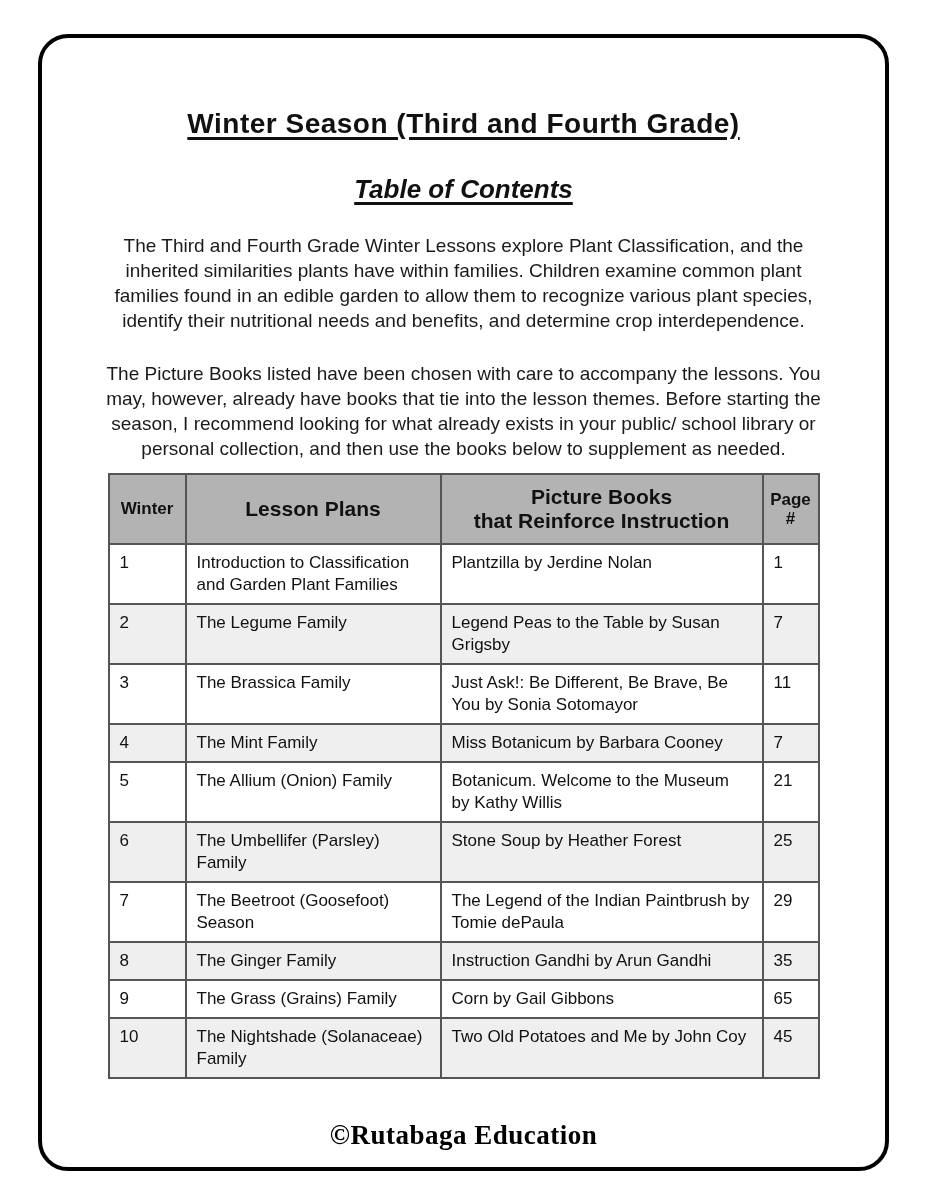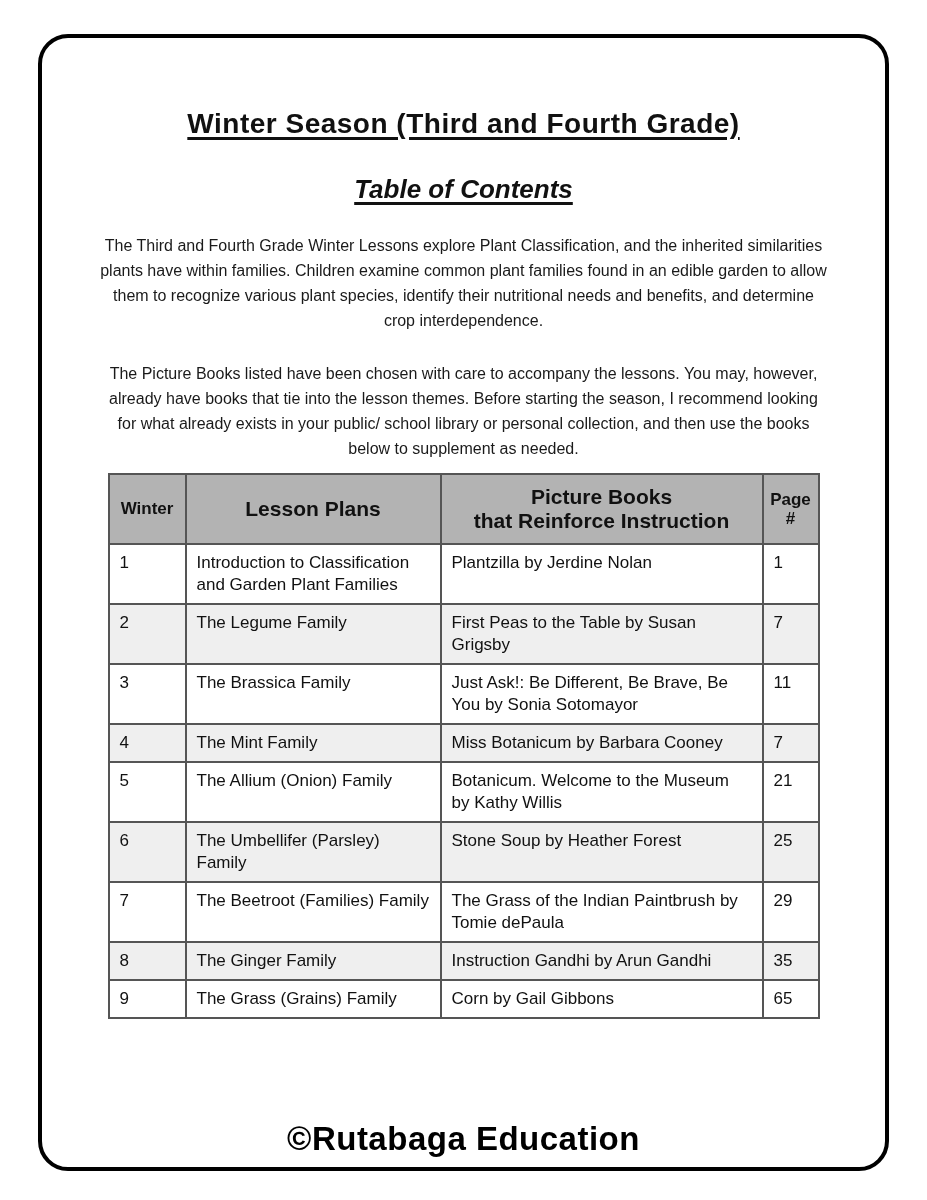--- a/index.html
+++ b/index.html
@@ -45,21 +45,21 @@
     font-size: 26px;
     font-weight: bold;
     font-style: italic;
     text-decoration: underline;
     text-decoration-thickness: 2.5px;
     text-underline-offset: 4px;
   }
   p.intro {
     width: 730px;
     margin: 28px auto 0 auto;
-    font-size: 16px;
+    font-size: 19px;
     line-height: 25px;
     color: #1a1a1a;
   }
   table.toc {
     width: 710px;
     margin: 12px auto 0 auto;
     border-collapse: collapse;
     table-layout: fixed;
   }
   table.toc col.c0 { width: 77px; }
@@ -94,23 +94,23 @@
     padding-left: 3px; padding-right: 3px;
   }
   .book-title {
     text-underline-offset: 3px;
   }
   .footer {
     position: absolute;
     left: 0; top: 1120px;
     width: 100%;
     text-align: center;
-    font-family: Liberation Sans, sans-serif;
-    font-weight: bold;
-    font-size: 33px;
+    font-family: Liberation Serif, serif;
+    font-weight: bold;
+    font-size: 27px;
     letter-spacing: 0.5px;
     color: #000;
   }
 </style>
 </head>
 <body>
 
 <div class="sheet">
   <div class="page-border"></div>
 
@@ -141,21 +141,21 @@
       <tbody id="toc-rows">
           <tr>
             <td class="c-winter">1</td>
             <td class="c-lesson">Introduction to Classification and Garden Plant Families</td>
             <td class="c-book"><span class="book-title">Plantzilla</span><span> by Jerdine Nolan</span></td>
             <td class="c-page">1</td>
           </tr>
           <tr>
             <td class="c-winter">2</td>
             <td class="c-lesson">The Legume Family</td>
-            <td class="c-book"><span class="book-title">First Peas to the Table</span><span> by Susan Grigsby</span></td>
+            <td class="c-book"><span class="book-title">Legend Peas to the Table</span><span> by Susan Grigsby</span></td>
             <td class="c-page">7</td>
           </tr>
           <tr>
             <td class="c-winter">3</td>
             <td class="c-lesson">The Brassica Family</td>
             <td class="c-book"><span class="book-title">Just Ask!: Be Different, Be Brave, Be You</span><span> by Sonia Sotomayor</span></td>
             <td class="c-page">11</td>
           </tr>
           <tr>
             <td class="c-winter">4</td>
@@ -170,34 +170,40 @@
             <td class="c-page">21</td>
           </tr>
           <tr>
             <td class="c-winter">6</td>
             <td class="c-lesson">The Umbellifer (Parsley) Family</td>
             <td class="c-book"><span class="book-title">Stone Soup</span><span> by Heather Forest</span></td>
             <td class="c-page">25</td>
           </tr>
           <tr>
             <td class="c-winter">7</td>
-            <td class="c-lesson">The Beetroot (Families) Family</td>
-            <td class="c-book"><span class="book-title">The Grass of the Indian Paintbrush</span><span> by Tomie dePaula</span></td>
+            <td class="c-lesson">The Beetroot (Goosefoot) Season</td>
+            <td class="c-book"><span class="book-title">The Legend of the Indian Paintbrush</span><span> by Tomie dePaula</span></td>
             <td class="c-page">29</td>
           </tr>
           <tr>
             <td class="c-winter">8</td>
             <td class="c-lesson">The Ginger Family</td>
             <td class="c-book"><span class="book-title">Instruction Gandhi</span><span> by Arun Gandhi</span></td>
             <td class="c-page">35</td>
           </tr>
           <tr>
             <td class="c-winter">9</td>
             <td class="c-lesson">The Grass (Grains) Family</td>
             <td class="c-book"><span class="book-title">Corn</span><span> by Gail Gibbons</span></td>
             <td class="c-page">65</td>
           </tr>
+          <tr>
+            <td class="c-winter">10</td>
+            <td class="c-lesson">The Nightshade (Solanaceae) Family</td>
+            <td class="c-book"><span class="book-title">Two Old Potatoes and Me</span><span> by John Coy</span></td>
+            <td class="c-page">45</td>
+          </tr>
         </tbody>
     </table>
 
     <div class="footer">©Rutabaga Education</div>
   </div>
 </div>
 
 </body></html>

